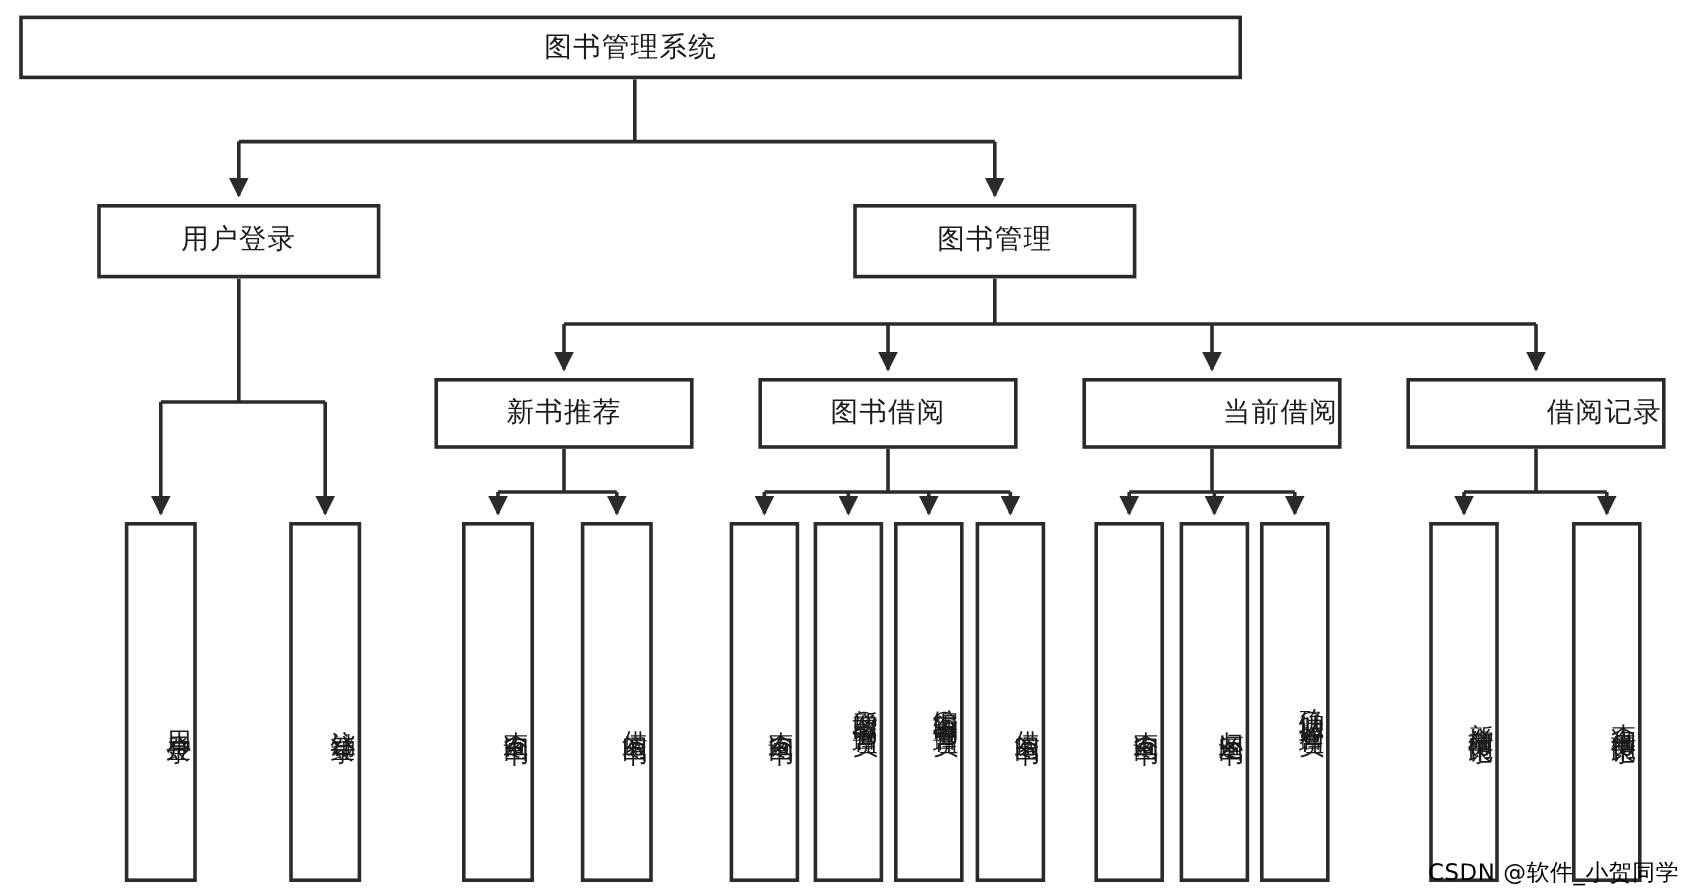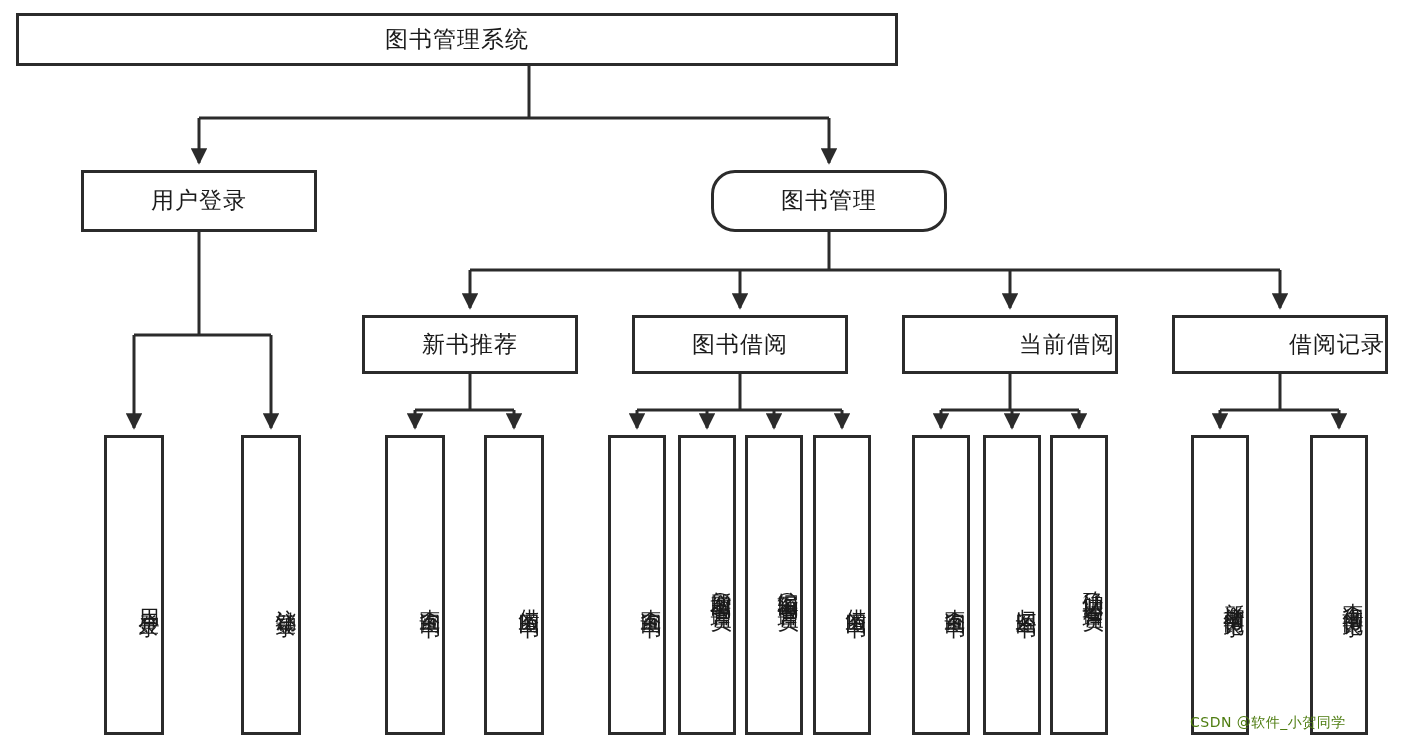--- a/index.html
+++ b/index.html
@@ -57,22 +57,22 @@
     justify-content: center;
     white-space: pre;
   }
   .node-label {
     display: block;
   }
   .watermark {
     position: absolute;
     left: 1190px;
     top: 714px;
-    font-size: 14px;
-    color: #4d7c0f;
+    font-size: 19px;
+    color: #000000;
     letter-spacing: 0.5px;
     z-index: 3;
     white-space: nowrap;
     font-family: "DejaVu Sans", "Liberation Sans", sans-serif;
   }
 </style>
 </head>
 <body>
 
 <div id="canvas">
@@ -120,28 +120,28 @@
       <path d="M 1012 410 L 1012 428" marker-end="url(#arrow)"></path>
       <path d="M 1079 410 L 1079 428" marker-end="url(#arrow)"></path>
 
       <path d="M 1280 374 L 1280 410"></path>
       <path d="M 1220 410 L 1339 410"></path>
       <path d="M 1220 410 L 1220 428" marker-end="url(#arrow)"></path>
       <path d="M 1339 410 L 1339 428" marker-end="url(#arrow)"></path>
     </g>
   </svg>
 
-  <div class="node root-node" style="left:16px; top:13px; width:882px; height:53px;">
+  <div class="node root-node" style="left:16px; top:13px; width:1019px; height:53px;">
     <span class="node-label">图书管理系统</span>
   </div>
 
   <div class="node h-node" style="left:81px; top:170px; width:236px; height:62px;">
     <span class="node-label">用户登录</span>
   </div>
-  <div class="node h-node" style="left:711px; top:170px; width:236px; height:62px;border-radius:24px;">
+  <div class="node h-node" style="left:711px; top:170px; width:236px; height:62px;">
     <span class="node-label">图书管理</span>
   </div>
 
   <div class="node h-node" style="left:632px; top:315px; width:216px; height:59px;">
     <span class="node-label">图书借阅</span>
   </div>
   <div class="node h-node" style="left:362px; top:315px; width:216px; height:59px;">
     <span class="node-label">新书推荐</span>
   </div>
   <div class="node h-node" style="left:902px; top:315px; width:216px; height:59px;justify-content:flex-end;">

